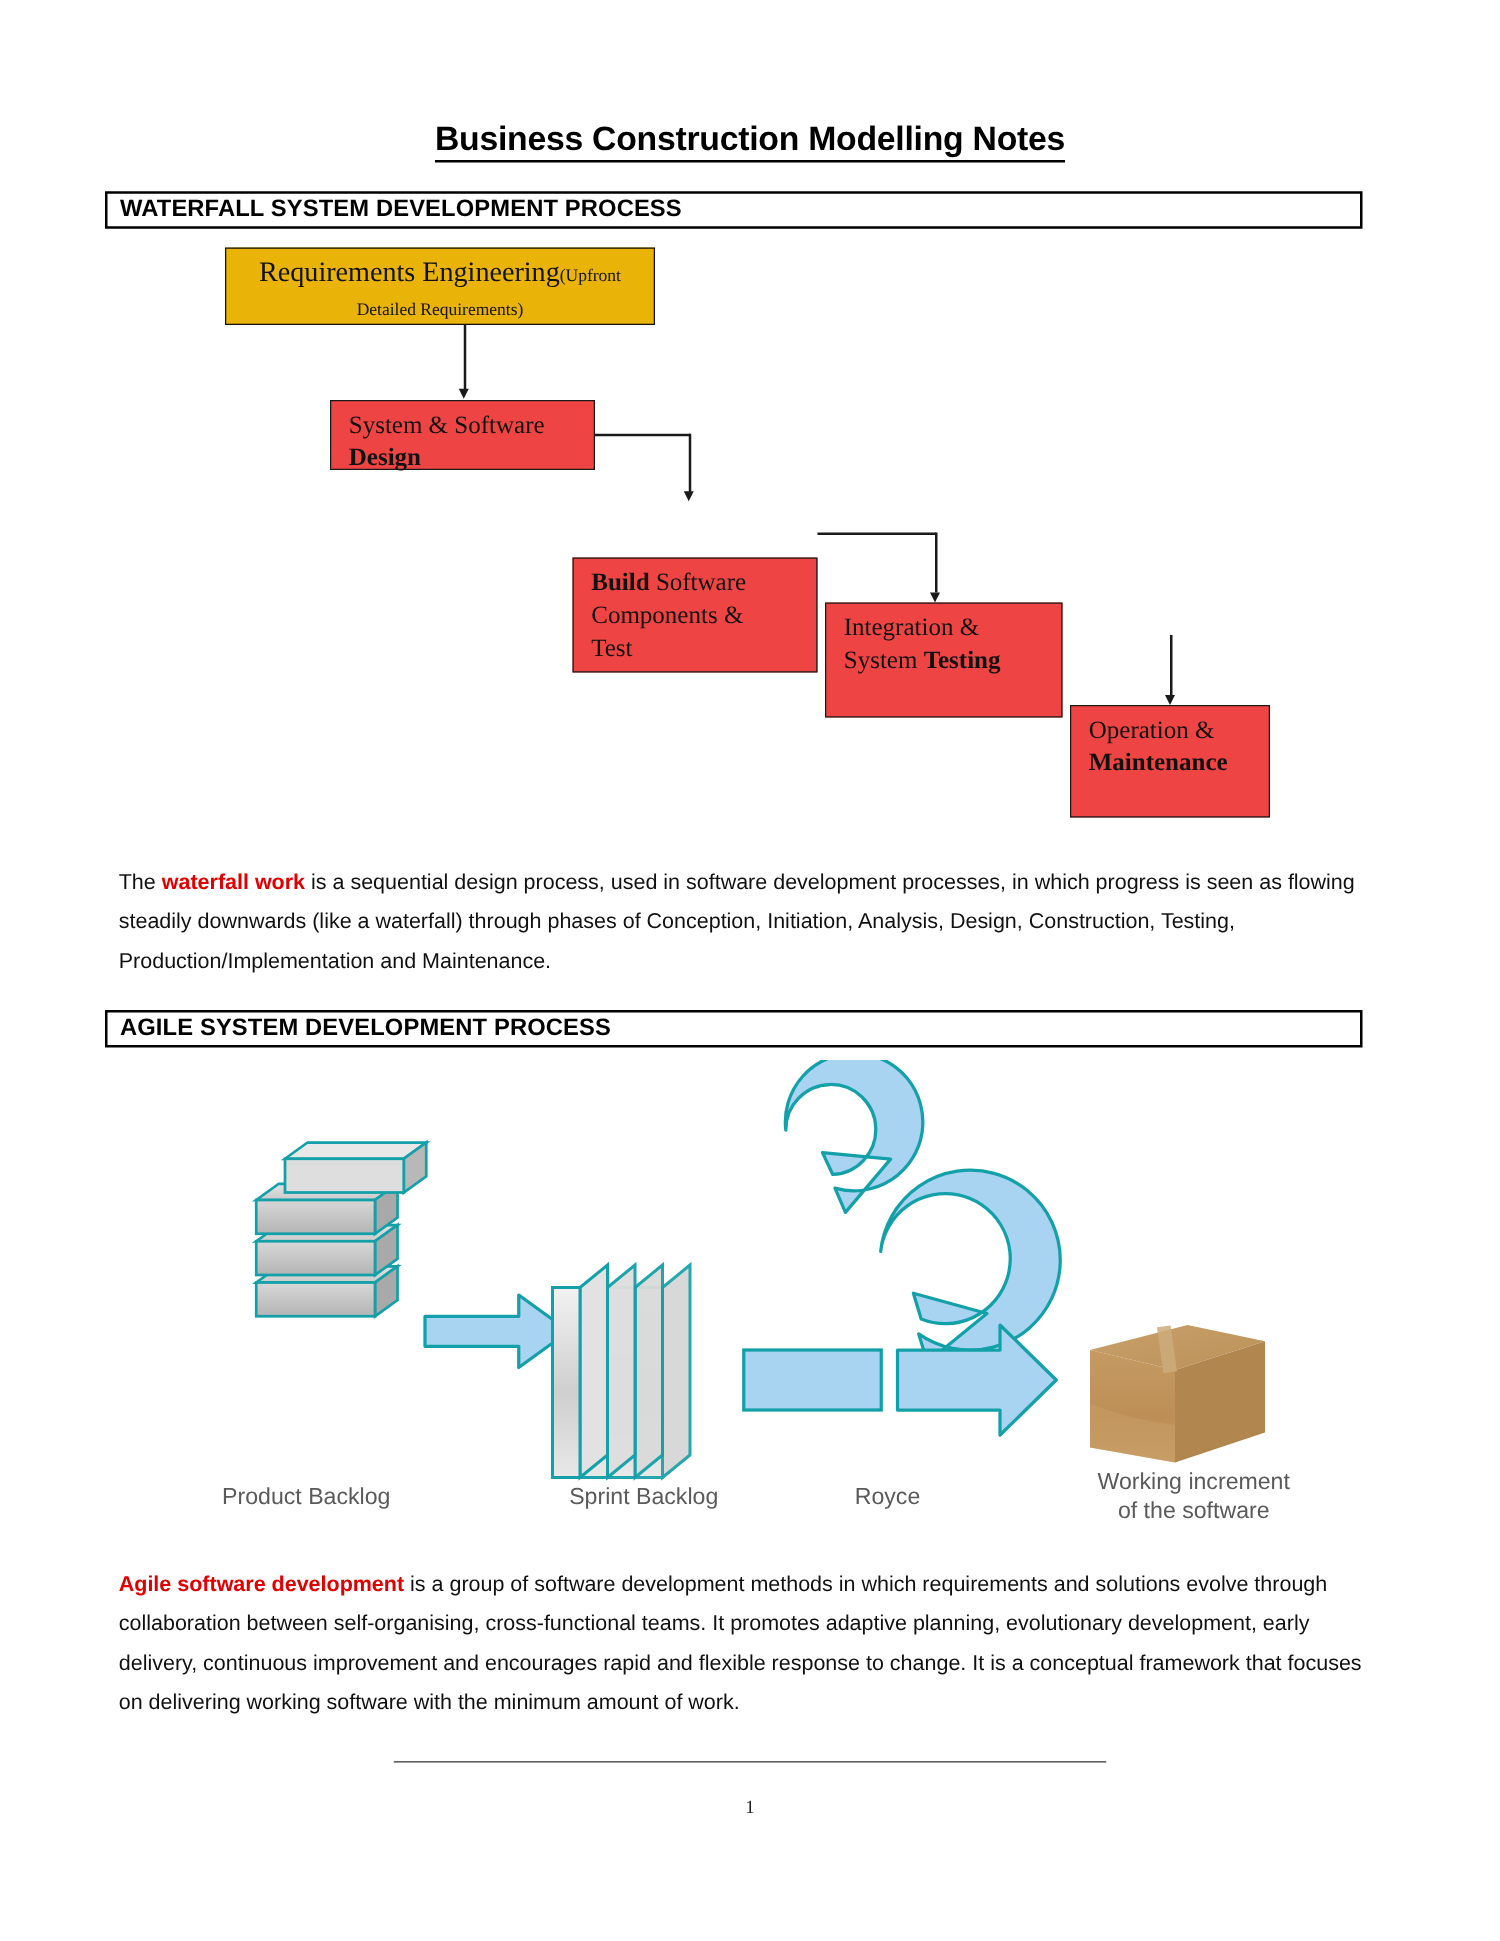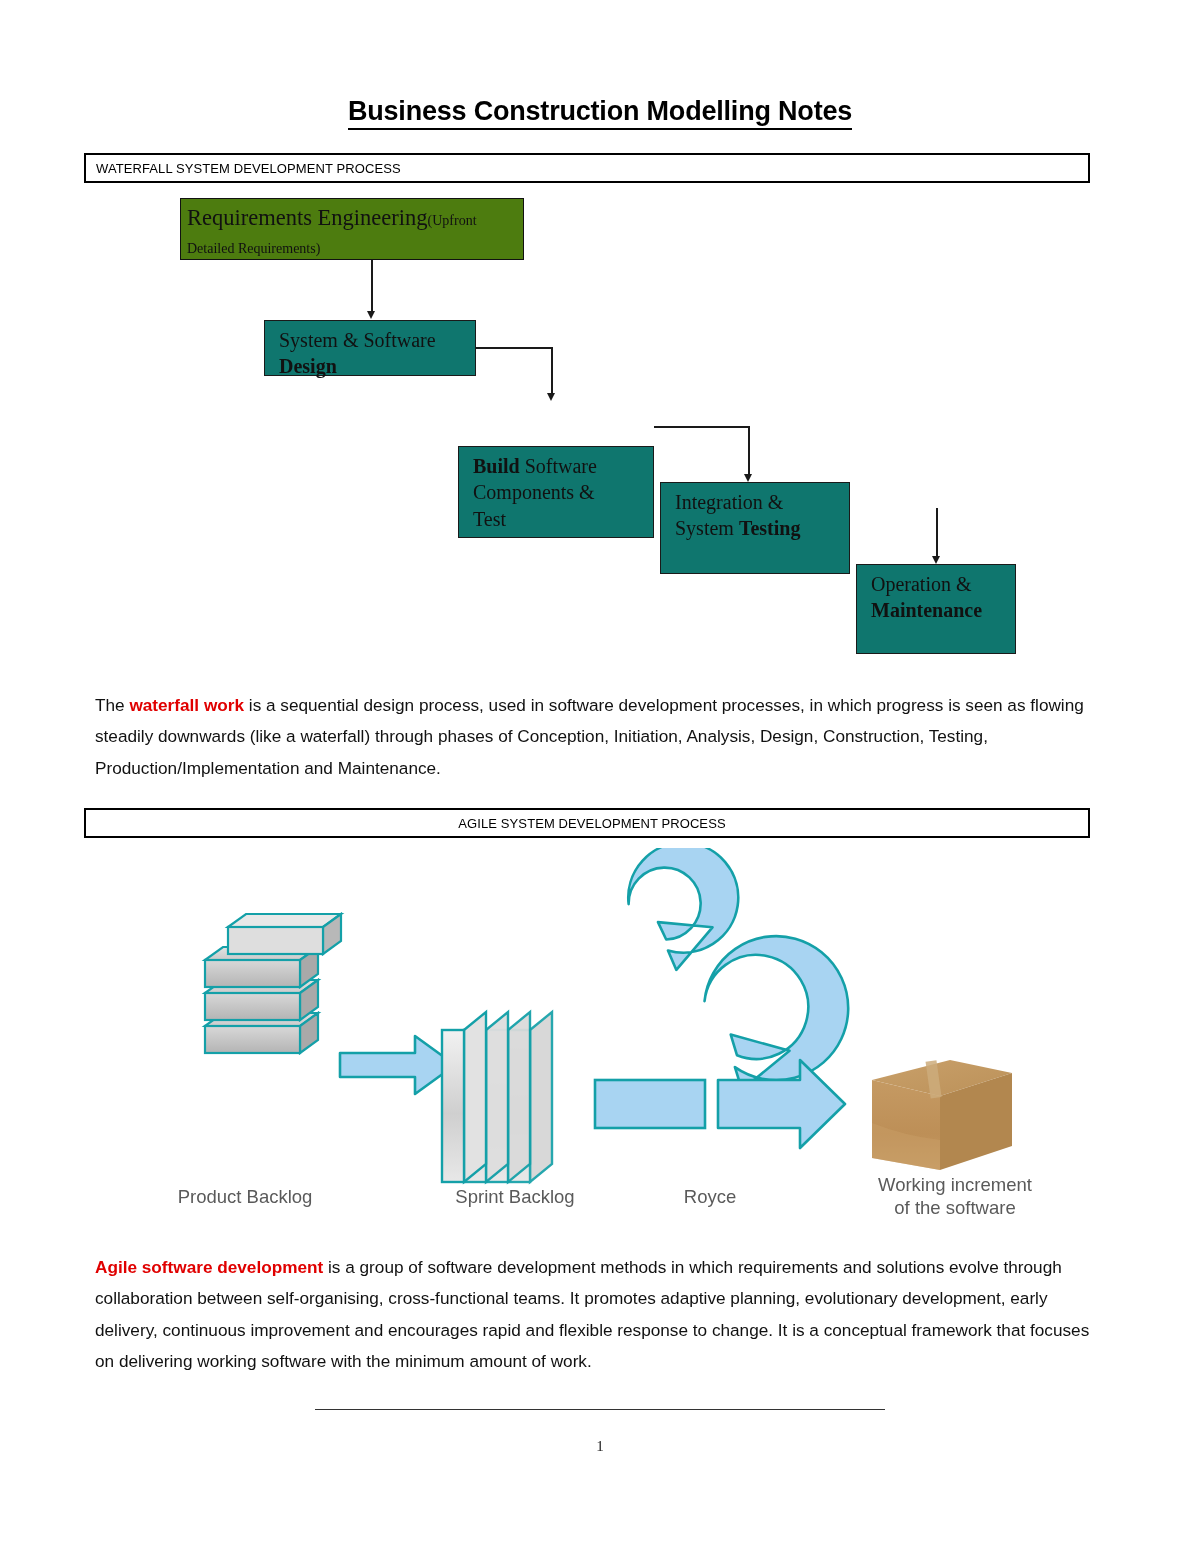--- a/index.html
+++ b/index.html
@@ -44,52 +44,52 @@
     position: absolute;
     left: 84px;
     width: 1006px;
     height: 30px;
     border: 2px solid #000;
     box-sizing: border-box;
     display: flex;
     align-items: center;
   }
   .section-bar .label {
-    font-size: 13px;
-    font-weight: normal;
+    font-size: 19px;
+    font-weight: bold;
     padding-left: 10px;
     letter-spacing: 0.1px;
     white-space: nowrap;
   }
   #bar-waterfall { top: 153px; }
-  #bar-agile { top: 808px; justify-content: center; }
+  #bar-agile { top: 808px; }
 
   
   .wf-wrap {
     position: absolute;
     left: 0;
     top: 190px;
     width: 1200px;
     height: 480px;
   }
   .wf-box {
     position: absolute;
     box-sizing: border-box;
     border: 1.6px solid #1a1a1a;
-    background: #0f766e;
+    background: #ef4444;
     font-family: "Liberation Serif", serif;
     font-size: 20px;
     line-height: 1.32;
     padding: 6px 10px 4px 14px;
     color: #111;
   }
   .wf-box.green {
-    background: #4d7c0f;
+    background: #eab308;
     border: 1.6px solid #111;
-    text-align: left;
+    text-align: center;
     padding: 4px 6px;
   }
   .wf-box .big {
     font-size: 22.5px;
   }
   .wf-box .sub {
     font-size: 14px;
     display: inline;
   }
   .wf-box b { font-weight: bold; }

